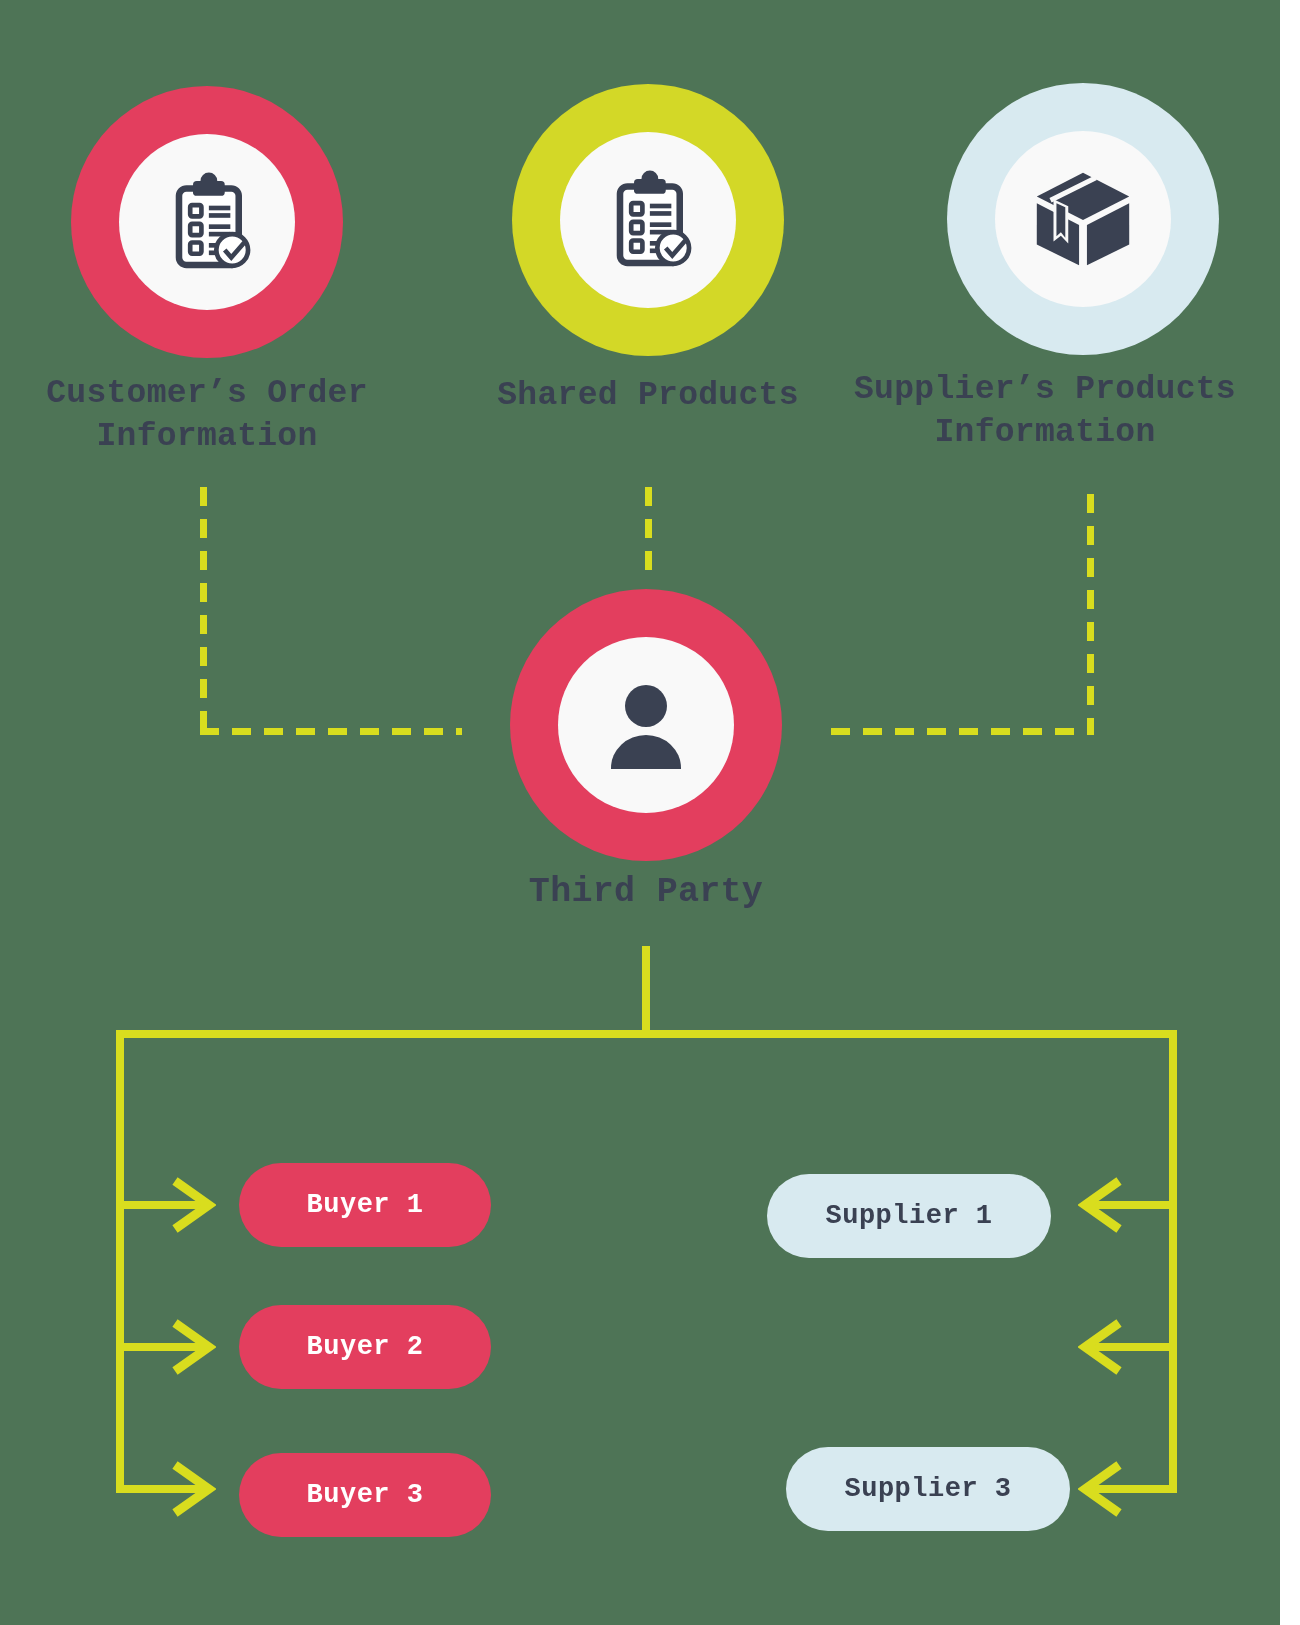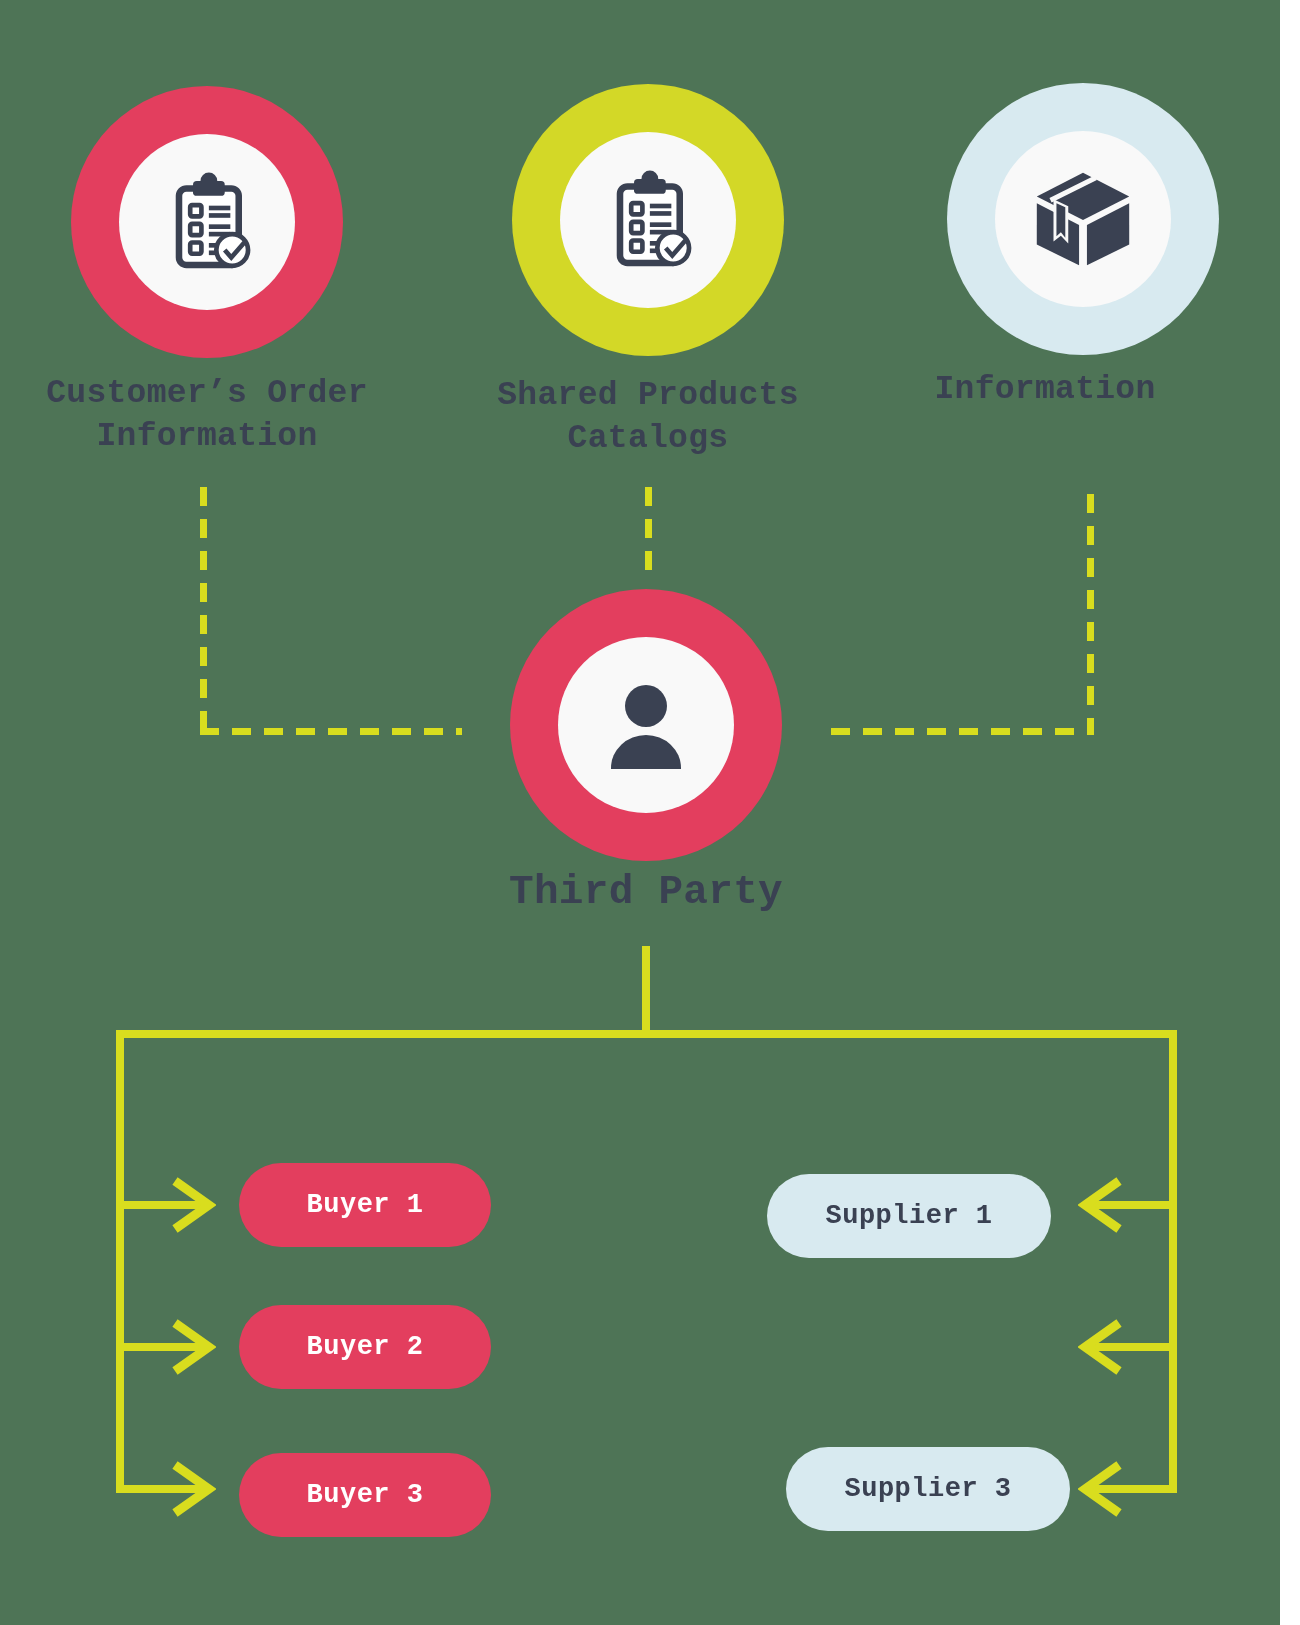--- a/index.html
+++ b/index.html
@@ -15,21 +15,21 @@
           display:flex; align-items:center; justify-content:center; }
   .ring .core { width:176px; height:176px; border-radius:50%;
           background:var(--inner); color:var(--ink);
           display:flex; align-items:center; justify-content:center; }
   .bg-red { background:var(--red); }
   .bg-chartreuse { background:var(--chartreuse); }
   .bg-blue { background:var(--blue); }
   
   .node-label { width:400px; text-align:center; color:var(--ink);
           font-size:33px; line-height:43px; font-weight:700; letter-spacing:.3px; }
-  .hub-label { font-size:41px; line-height:44px; }
+  .hub-label { font-size:35px; line-height:44px; }
   
   .dash-v { width:7px;
     background:repeating-linear-gradient(to bottom, var(--line) 0 19px, transparent 19px 32px); }
   .dash-h { height:7px;
     background:repeating-linear-gradient(to right, var(--line) 0 19px, transparent 19px 32px); }
   
   .line-v { width:8px; background:var(--line); }
   .line-h { height:8px; background:var(--line); }
   .chev { display:block; }
   .chev polyline { fill:none; stroke:var(--line); stroke-width:9; }
@@ -99,23 +99,23 @@
       </svg>
     </div>
   </div>
 
   <div class="abs node-label" style="left:7px; top:372px;">
     <div>Customer’s Order</div>
     <div>Information</div>
   </div>
   <div class="abs node-label" style="left:448px; top:374px;">
     <div>Shared Products</div>
-    <div>Catalogs</div>
   </div>
   <div class="abs node-label" style="left:845px; top:368px;">
+    <div>Supplier’s Products</div>
     <div>Information</div>
   </div>
 
   <div class="abs dash-v" style="left:200px; top:487px; height:248px;"></div>
   <div class="abs dash-h" style="left:200px; top:728px; width:262px;"></div>
   <div class="abs dash-v" style="left:645px; top:487px; height:86px;"></div>
   <div class="abs dash-v" style="left:1087px; top:494px; height:241px;"></div>
   <div class="abs dash-h" style="left:831px; top:728px; width:263px;"></div>
 
   <div class="abs ring bg-red" style="left:510px; top:589px;">

